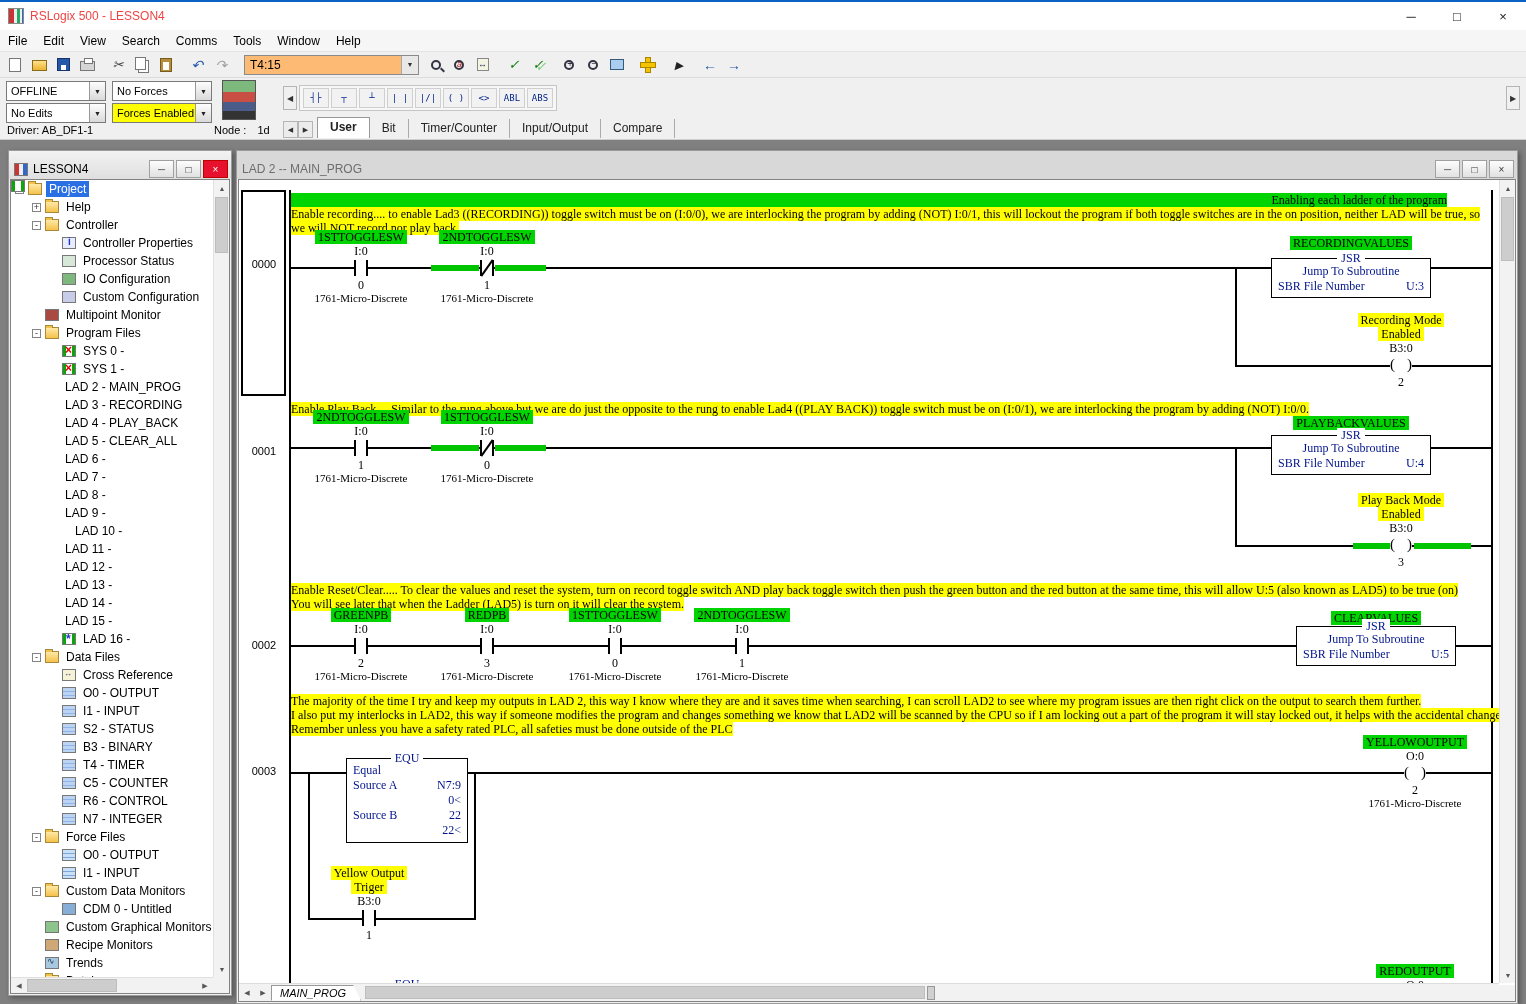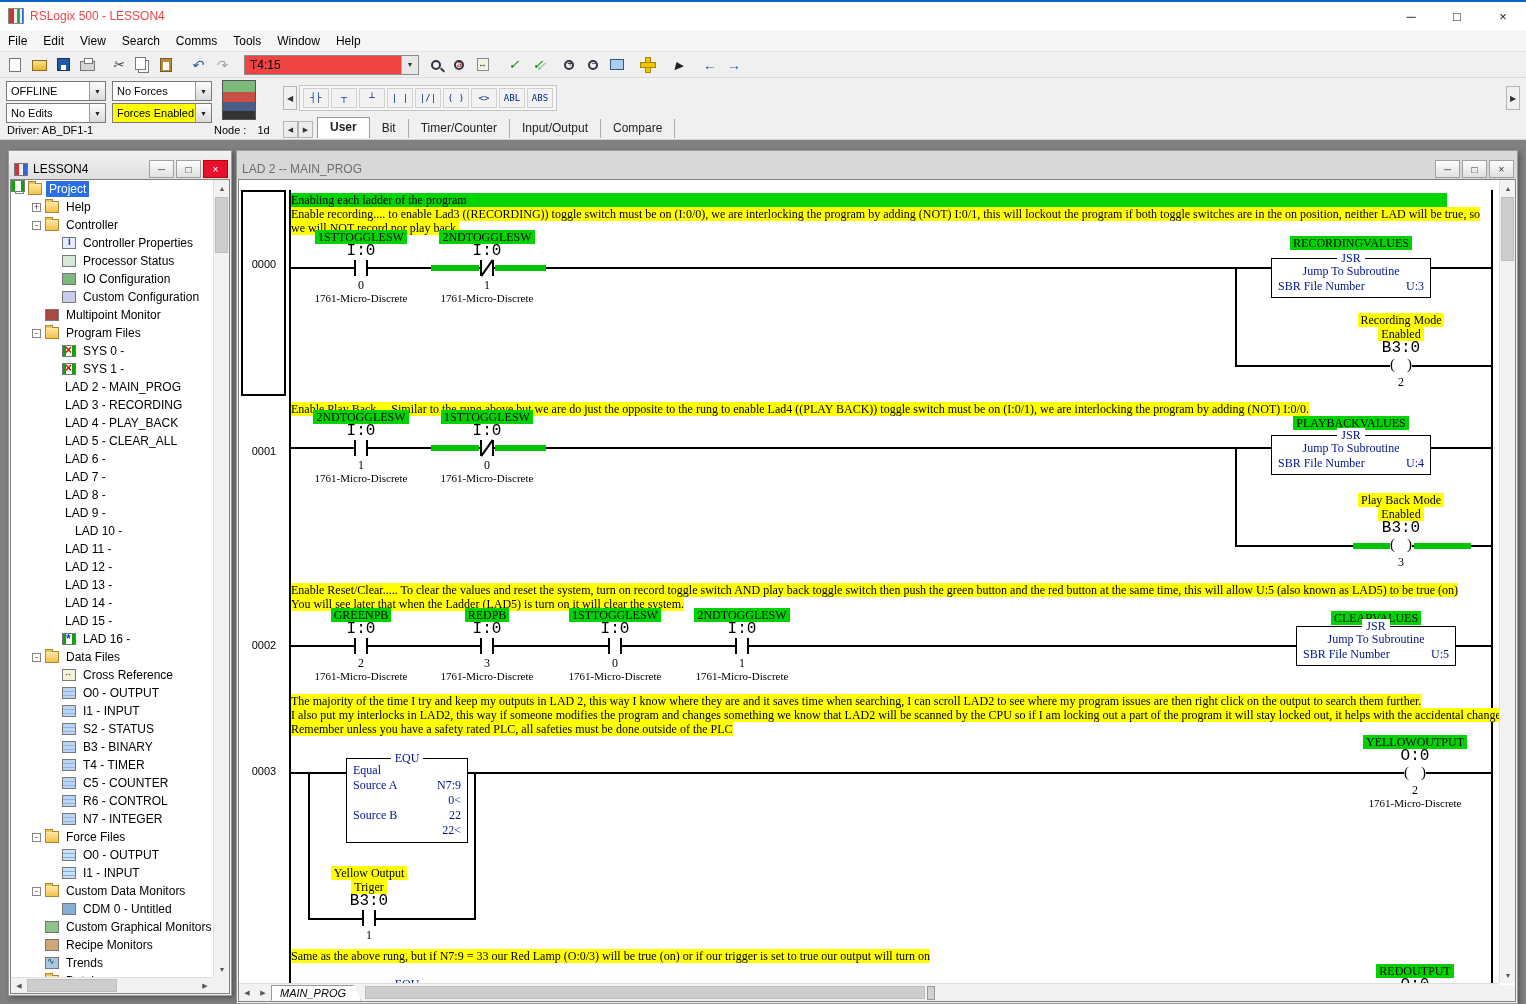--- a/index.html
+++ b/index.html
@@ -14,21 +14,21 @@
 .wbtns{margin-left:auto;display:flex;height:100%;}
 .wbtn{width:46px;height:100%;display:flex;align-items:center;justify-content:center;font-size:13px;color:#222;}
 
 .menubar{height:22px;background:#f6f6f6;display:flex;align-items:center;border-bottom:1px solid #e3e3e3;}
 .menu-item{padding:2px 8px;font-size:12px;}
 
 .toolbar{height:26px;background:#f0f0f0;display:flex;align-items:center;padding-left:3px;border-bottom:1px solid #dcdcdc;}
 .tbwrap{display:flex;align-items:center;}
 .tbtn{width:24px;height:22px;display:flex;align-items:center;justify-content:center;}
 .tsep{width:7px;height:22px;}
-.combo{width:175px;height:20px;background:#ef4444;border:1px solid #8a8a8a;display:flex;align-items:center;padding-left:5px;font-size:12px;margin:0 4px;}
+.combo{width:175px;height:20px;background:#fdba74;border:1px solid #8a8a8a;display:flex;align-items:center;padding-left:5px;font-size:12px;margin:0 4px;}
 .combo .carrow{margin-left:auto;width:17px;height:18px;background:#e8e8e8;border-left:1px solid #aaa;display:flex;align-items:center;justify-content:center;font-size:7px;color:#333;}
 
 .ic{display:block;position:relative;}
 .k-new{width:12px;height:14px;background:#fff;border:1px solid #777;}
 .k-open{width:15px;height:11px;background:linear-gradient(#ffe08a,#eab530);border:1px solid #8a6d1a;margin-top:2px;}
 .k-save{width:13px;height:13px;background:#2458a8;border:1px solid #15336b;}
 .k-save::after{content:"";position:absolute;left:3px;top:6px;width:5px;height:5px;background:#fff;}
 .k-print{width:15px;height:10px;background:#d5d5d5;border:1px solid #777;margin-top:3px;}
 .k-print::before{content:"";position:absolute;left:3px;top:-4px;width:7px;height:4px;background:#fff;border:1px solid #777;}
 .k-cut::before{content:"✂";font-size:13px;color:#444;}
@@ -116,32 +116,32 @@
 .sarr{width:16px;height:16px;background:#f2f2f2;display:flex;align-items:center;justify-content:center;font-size:7px;color:#555;flex:none;}
 .sthumb{background:#cdcdcd;border:1px solid #bdbdbd;}
 .scorner{position:absolute;right:0;bottom:0;width:16px;height:16px;background:#f2f2f2;}
 
 .lwin-body{flex:1;position:relative;background:#fff;border:1px solid #828282;margin:0 1px 1px 1px;overflow:hidden;}
 .ladder{position:absolute;left:0;top:0;right:16px;bottom:18px;overflow:hidden;background:#fff;font-family:"Liberation Serif",serif;font-size:12px;}
 .grail{position:absolute;top:10px;height:795px;width:2px;background:#000;}
 .rung{position:absolute;left:0;width:1266px;}
 .rnum{position:absolute;left:4px;width:42px;text-align:center;font-family:"Liberation Sans",sans-serif;font-size:11px;}
 .selbox{position:absolute;border:2px solid #000;}
-.gtitle{position:absolute;left:52px;top:3px;width:1156px;background:#00d400;text-align:left;font-size:12px;height:14px;line-height:14px;}
+.gtitle{position:absolute;left:52px;top:3px;width:1156px;background:#00d400;text-align:right;font-size:12px;height:14px;line-height:14px;}
 .cmt{position:absolute;left:52px;font-size:12px;line-height:13.5px;}
 .cmt.nw{white-space:nowrap;}
 .cmt .y{background:#ffff00;}
 .wire{position:absolute;height:2px;background:#000;}
 .vwire{position:absolute;width:2px;background:#000;}
 .pw{position:absolute;height:6px;background:#00c400;}
 .ct{position:absolute;width:120px;text-align:center;}
 .tgw{height:14px;line-height:14px;}
 .tg{background:#00d400;padding:0 3px;font-size:12px;}
 .tgy{background:#ffff00;padding:0 3px;font-size:12px;}
-.ad{height:14px;line-height:14px;font-size:16px;font-family:Liberation Mono, monospace;}
+.ad{height:14px;line-height:14px;font-size:12px;}
 .sy{width:14px;height:16px;margin:2px auto 0;background:#fff;position:relative;}
 .sy i{position:absolute;top:0;bottom:0;width:2px;background:#000;}
 .sy i.l{left:0;}.sy i.r{right:0;}
 .sy i.s{left:6px;top:-2px;bottom:-2px;transform:rotate(35deg);}
 .sy.coil{width:22px;display:flex;justify-content:space-between;font-size:15px;line-height:15px;color:#000;}
 .bt{height:14px;line-height:14px;margin-top:2px;font-size:12px;}
 .dv{height:13px;line-height:13px;font-size:11px;white-space:nowrap;}
 .ilab{position:absolute;text-align:center;height:14px;line-height:14px;}
 .ibox{position:absolute;border:1px solid #000;background:#fff;color:#00148b;}
 .opw{position:absolute;top:-8px;left:0;right:0;text-align:center;height:14px;line-height:14px;}
@@ -784,21 +784,20 @@
               <div class="sy coil">
                   <span>(</span>
                   <span>)</span>
                 </div>
               <div class="bt">2</div>
               <div class="dv">1761-Micro-Discrete</div>
             </div>
           </div>
 
           <div class="rung" style="top:768px;height:37px;overflow:hidden">
-            <div class="cmt nw" style="top:2px"><span class="y">Same as the above rung, but if N7:9 = 33 our Red Lamp (O:0/3) will be true (on) or if our trigger is set to true our output will turn on</span></div>
             <div class="ilab" style="left:1116px;top:16px;width:120px"><span class="tg">REDOUTPUT</span></div>
             <div class="ct" style="left:1116px;top:30px">
               <div class="ad">O:0</div>
             </div>
             <div class="opw" style="position:absolute;left:107px;top:29px;width:122px"><span class="op" style="color:#00148b">EQU</span></div>
           </div>
 
         </div>
 
         <div class="vscroll" style="bottom:18px">

